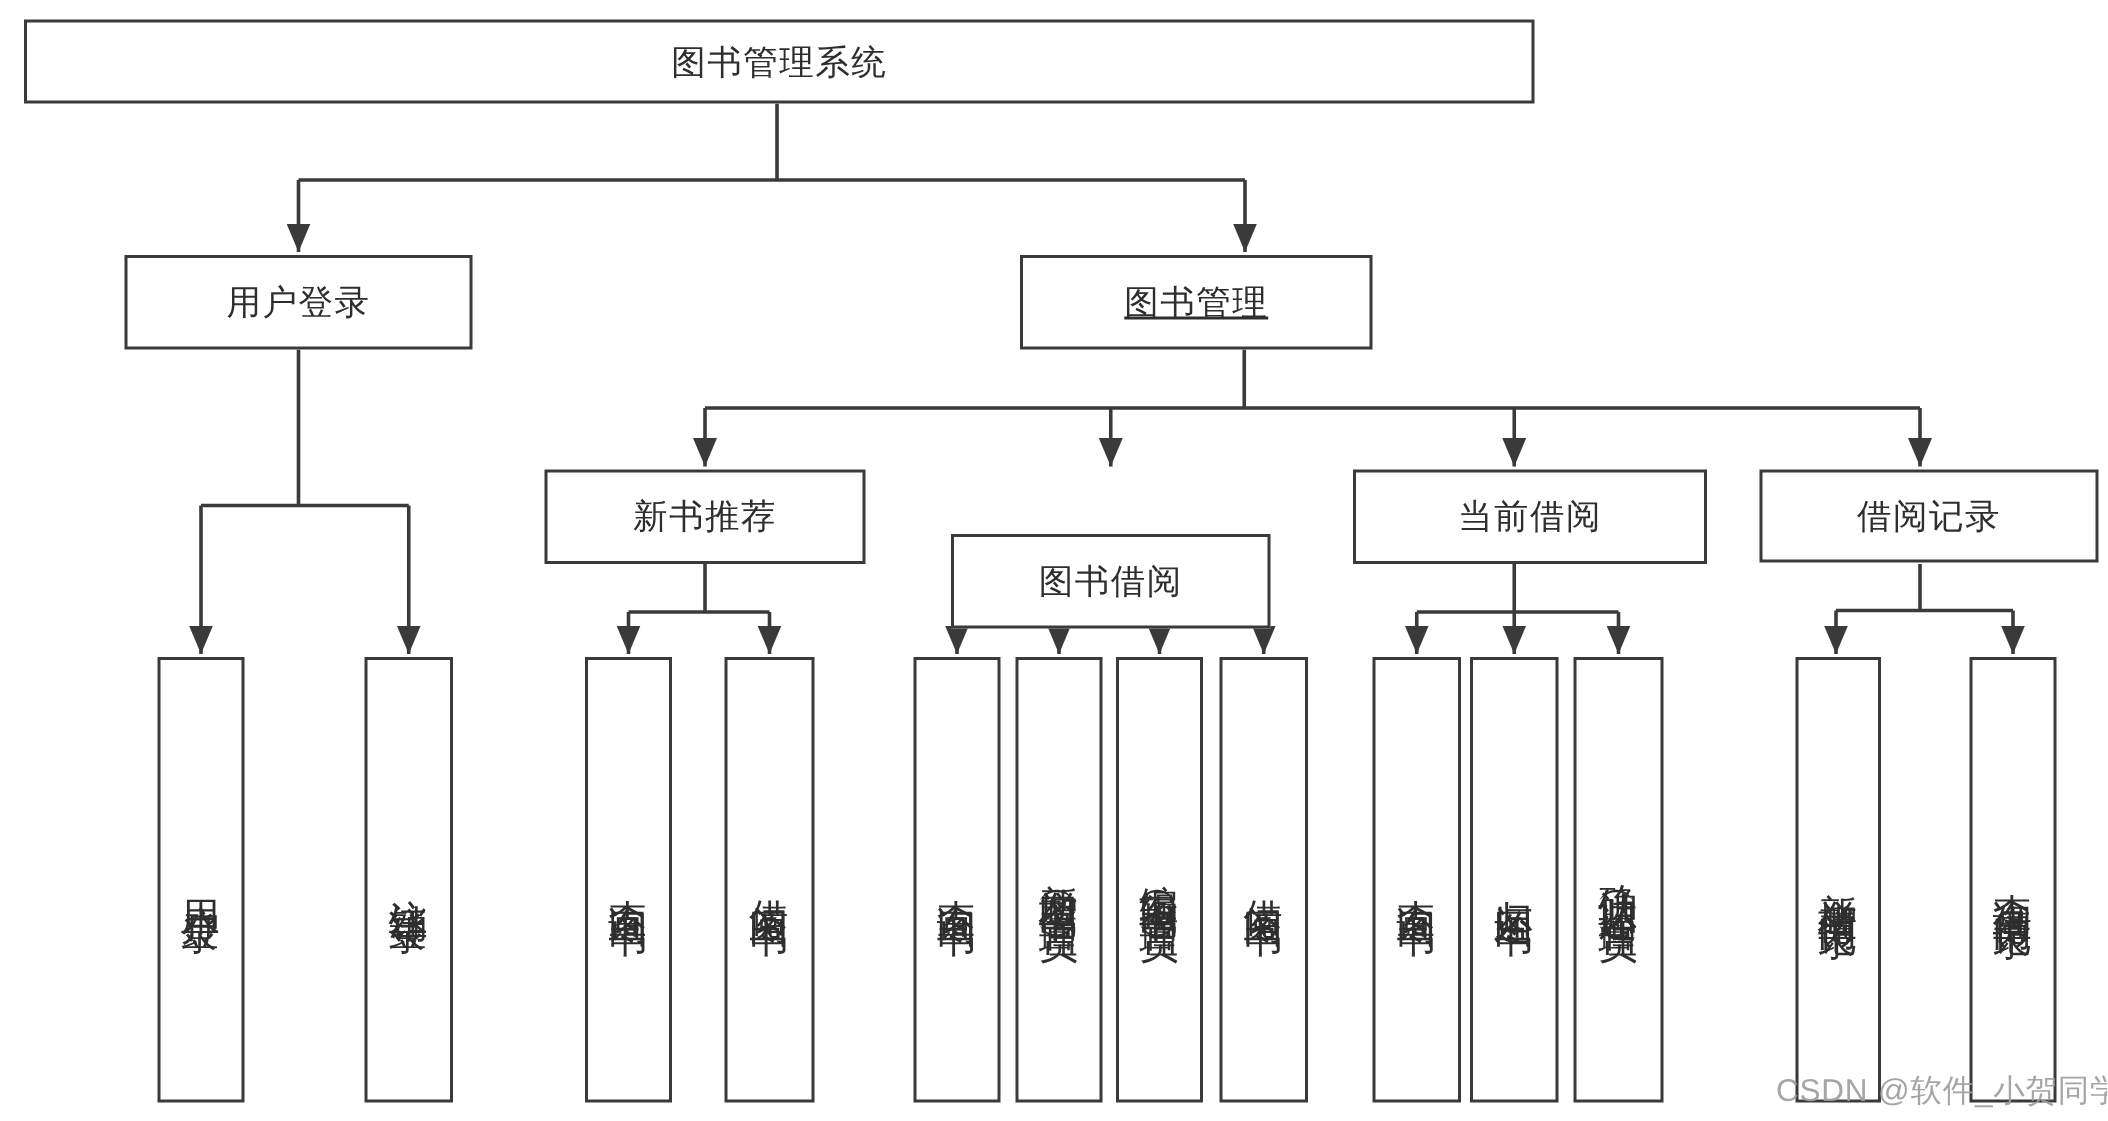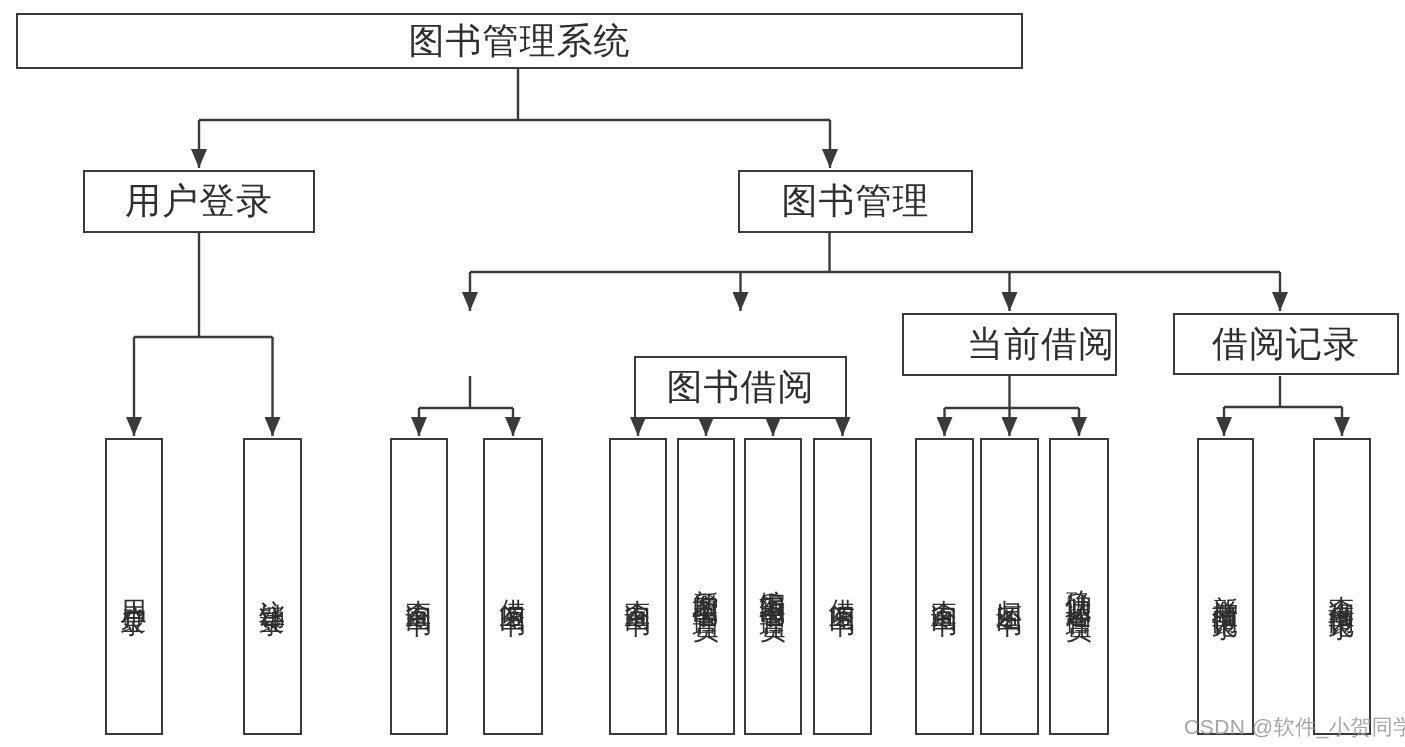--- a/index.html
+++ b/index.html
@@ -28,21 +28,21 @@
     fill:var(--line);
     stroke:none;
   }
   .hbox{
     position:absolute;
     box-sizing:border-box;
     border:2px solid var(--line);
     background:var(--bg);
     display:flex;align-items:center;justify-content:center;
     color:var(--text);
-    font-size:36px;
+    font-size:23px;
     letter-spacing:1px;
     white-space:nowrap;
   }
   .vbox{
     position:absolute;
     box-sizing:border-box;
     border:2px solid var(--line);
     background:var(--bg);
     display:flex;align-items:center;justify-content:center;
     color:var(--text);
@@ -131,28 +131,31 @@
     </g>
   </svg>
 
   <div class="hbox" style="left:16px;top:13px;width:1007px;height:56px;">
     <span>图书管理系统</span>
   </div>
 
   <div class="hbox" style="left:83px;top:170px;width:232px;height:63px;">
     <span>用户登录</span>
   </div>
-  <div class="hbox" style="left:738px;top:170px;width:235px;height:63px;">
+  <div class="hbox" style="left:680px;top:170px;width:235px;height:63px;text-decoration:underline;">
     <span>图书管理</span>
   </div>
 
+  <div class="hbox" style="left:363px;top:313px;width:214px;height:63px;">
+    <span>新书推荐</span>
+  </div>
   <div class="hbox" style="left:634px;top:313px;width:213px;height:63px;margin-top:43px;">
     <span>图书借阅</span>
   </div>
-  <div class="hbox" style="left:902px;top:313px;width:215px;height:63px;justify-content:flex-end;">
+  <div class="hbox" style="left:902px;top:313px;width:236px;height:63px;">
     <span>当前借阅</span>
   </div>
   <div class="hbox" style="left:1173px;top:313px;width:226px;height:62px;justify-content:center;">
     <span>借阅记录</span>
   </div>
 
   <div class="vbox" style="left:105px;top:438px;width:58px;height:297px;">
     <span class="vlabel">用户登录</span>
   </div>
   <div class="vbox" style="left:243px;top:438px;width:59px;height:297px;">

